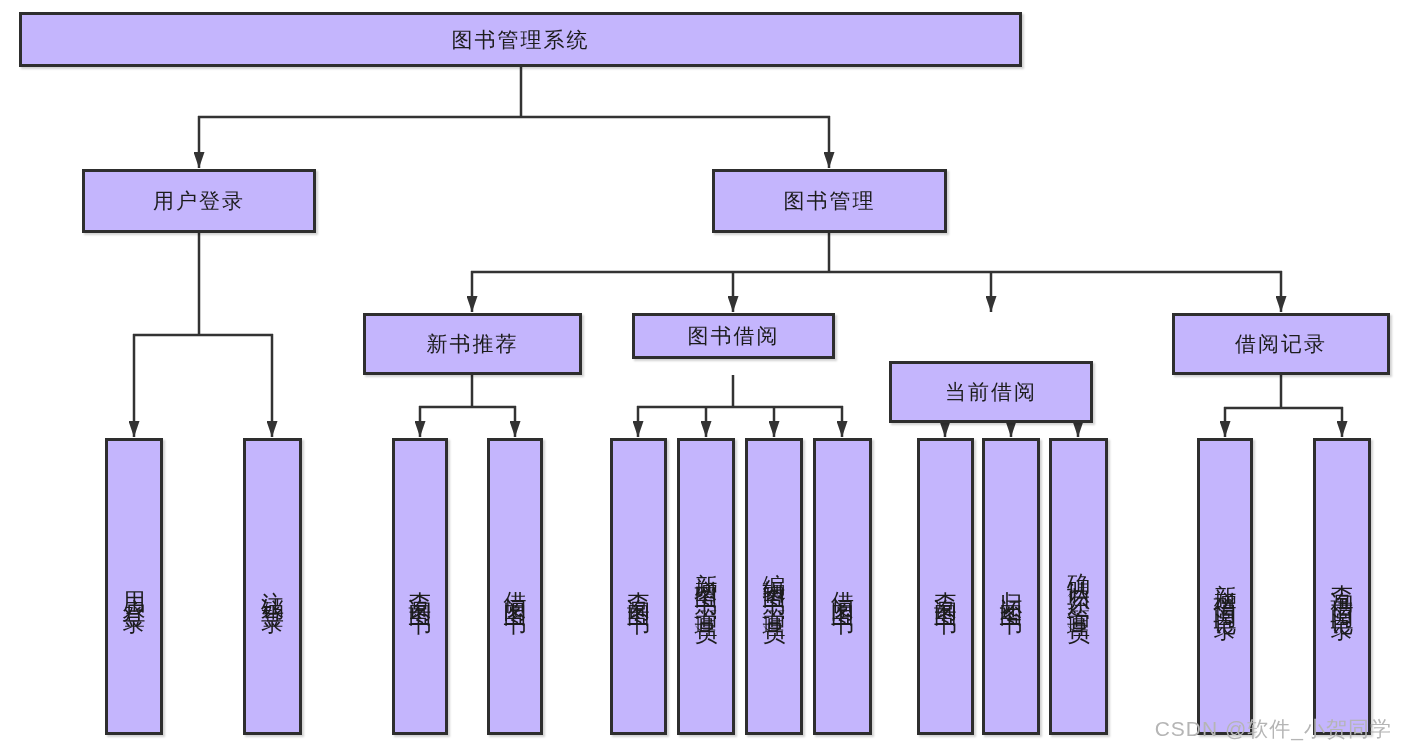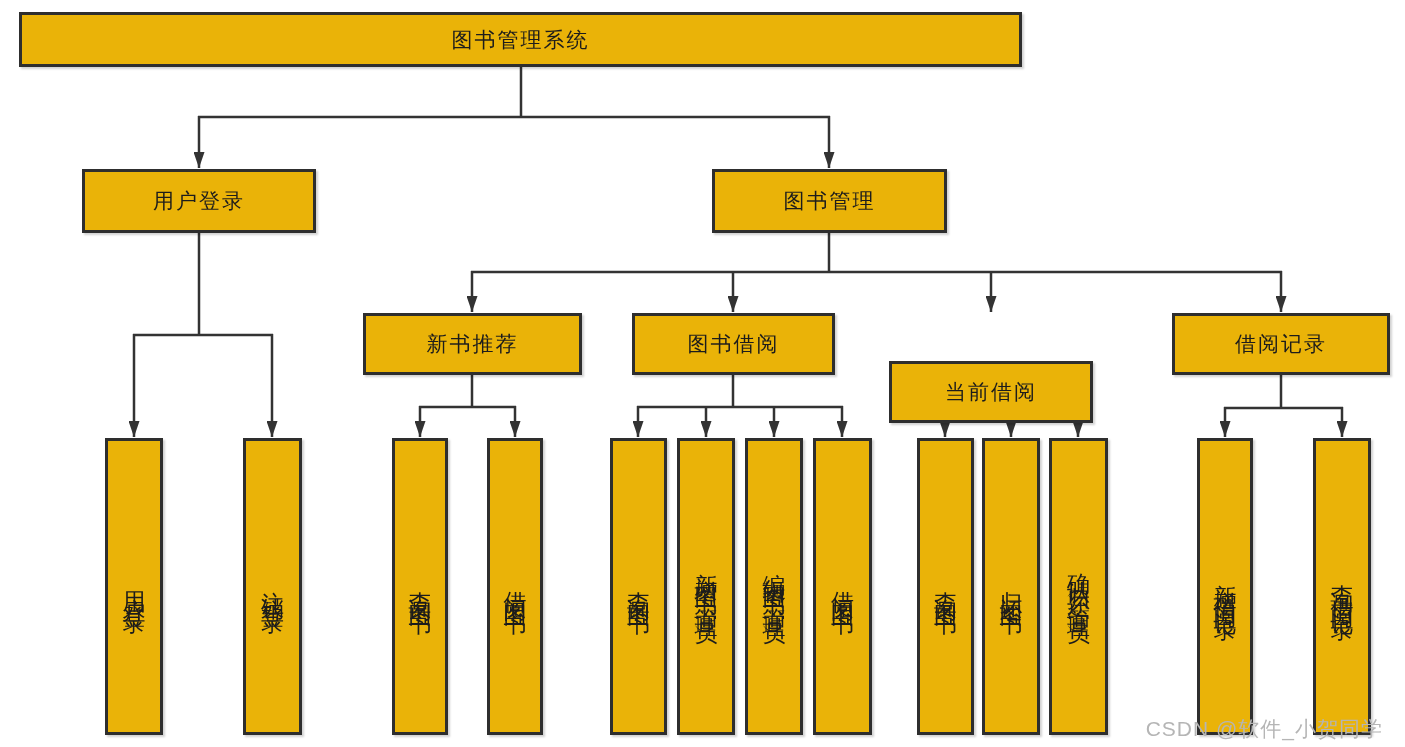--- a/index.html
+++ b/index.html
@@ -4,32 +4,32 @@
 <title>图书管理系统</title>
 <style>
   html,body{margin:0;padding:0;background:#ffffff;}
   .canvas{
     position:relative;width:1405px;height:747px;background:#ffffff;
     font-family:"Liberation Sans","DejaVu Sans",sans-serif;overflow:hidden;
   }
   .connectors{position:absolute;left:0;top:0;width:1405px;height:747px;}
   .connectors line{stroke:#333333;stroke-width:2.5;}
   .box{
-    position:absolute;box-sizing:border-box;background:#eab308;
+    position:absolute;box-sizing:border-box;background:#c4b5fd;
     border:3px solid #2e2e2e;box-shadow:2px 2px 2px rgba(0,0,0,0.18);
     display:flex;align-items:center;justify-content:center;color:#1c1c1c;
   }
   .hlabel{font-size:21px;letter-spacing:2px;white-space:nowrap;}
   .leaf{top:438px;height:297px;}
   .vtext{
     writing-mode:vertical-rl;text-orientation:mixed;
     font-size:23px;letter-spacing:7px;line-height:1;white-space:nowrap;
   }
   .watermark{
-    position:absolute;right:22px;bottom:4px;z-index:5;
+    position:absolute;right:13px;bottom:4px;z-index:5;
     font-size:21px;letter-spacing:1px;color:#b5b5b5;white-space:nowrap;
   }
 </style>
 </head>
 <body>
 
 <div class="canvas">
 
   <svg class="connectors" width="1405" height="747" viewBox="0 0 1405 747" xmlns="http://www.w3.org/2000/svg">
     <defs>
@@ -93,21 +93,21 @@
   <div class="box" style="left:82px;top:169px;width:234px;height:64px;">
     <span class="hlabel">用户登录</span>
   </div>
   <div class="box" style="left:712px;top:169px;width:235px;height:64px;justify-content:center;">
     <span class="hlabel">图书管理</span>
   </div>
 
   <div class="box" style="left:363px;top:313px;width:219px;height:62px;">
     <span class="hlabel">新书推荐</span>
   </div>
-  <div class="box" style="left:632px;top:313px;width:203px;height:62px;">
+  <div class="box" style="left:632px;top:313px;width:203px;height:46px;">
     <span class="hlabel">图书借阅</span>
   </div>
   <div class="box" style="left:889px;top:313px;width:204px;height:62px;margin-top:48px;">
     <span class="hlabel">当前借阅</span>
   </div>
   <div class="box" style="left:1172px;top:313px;width:218px;height:62px;">
     <span class="hlabel">借阅记录</span>
   </div>
 
   <div class="box leaf" style="left:105px;width:58px;">

